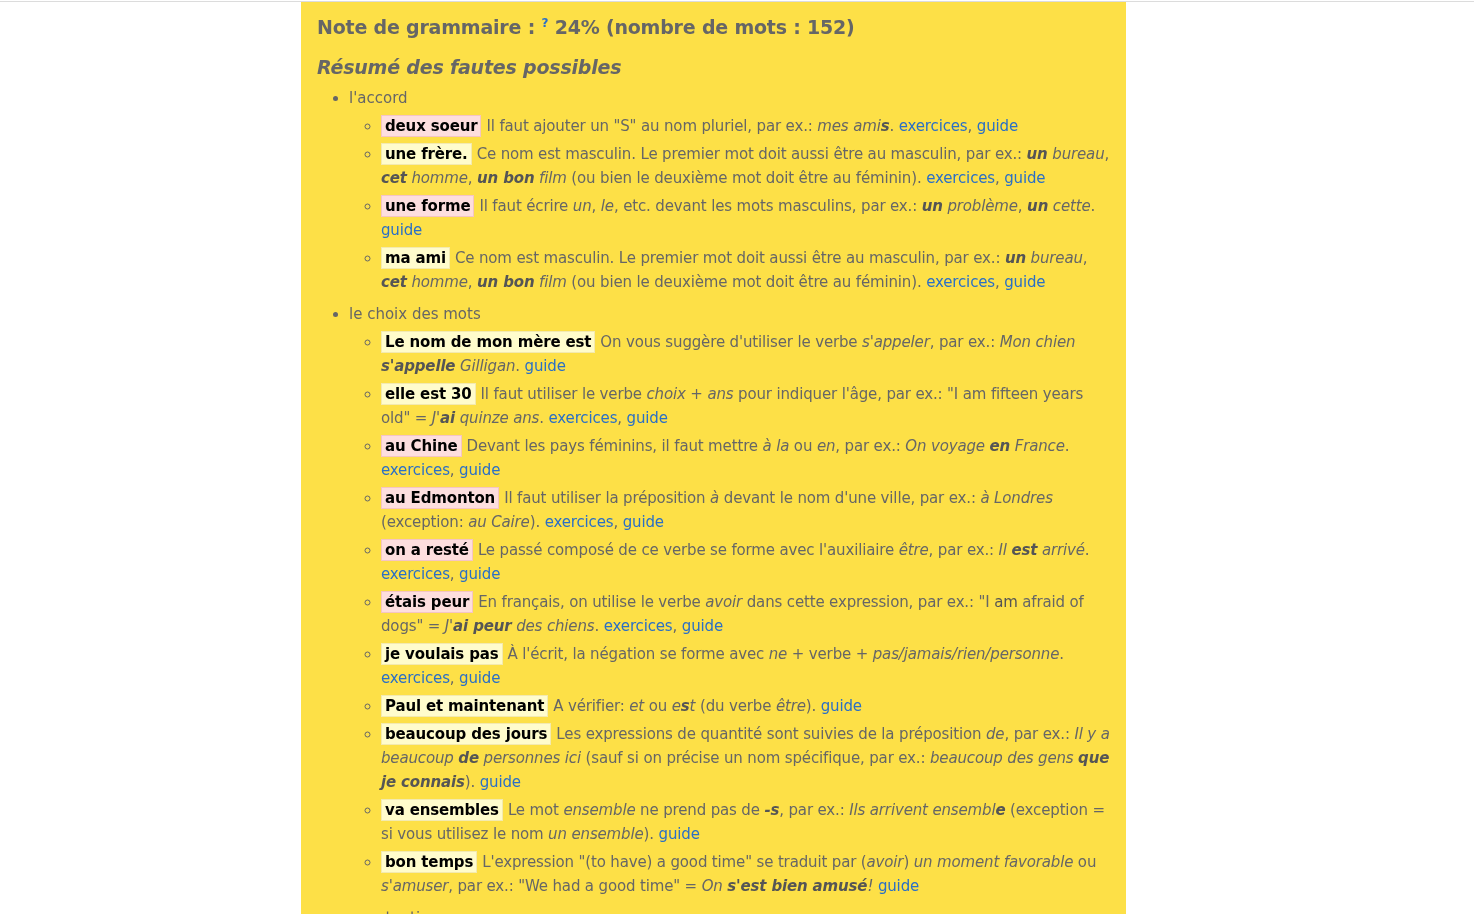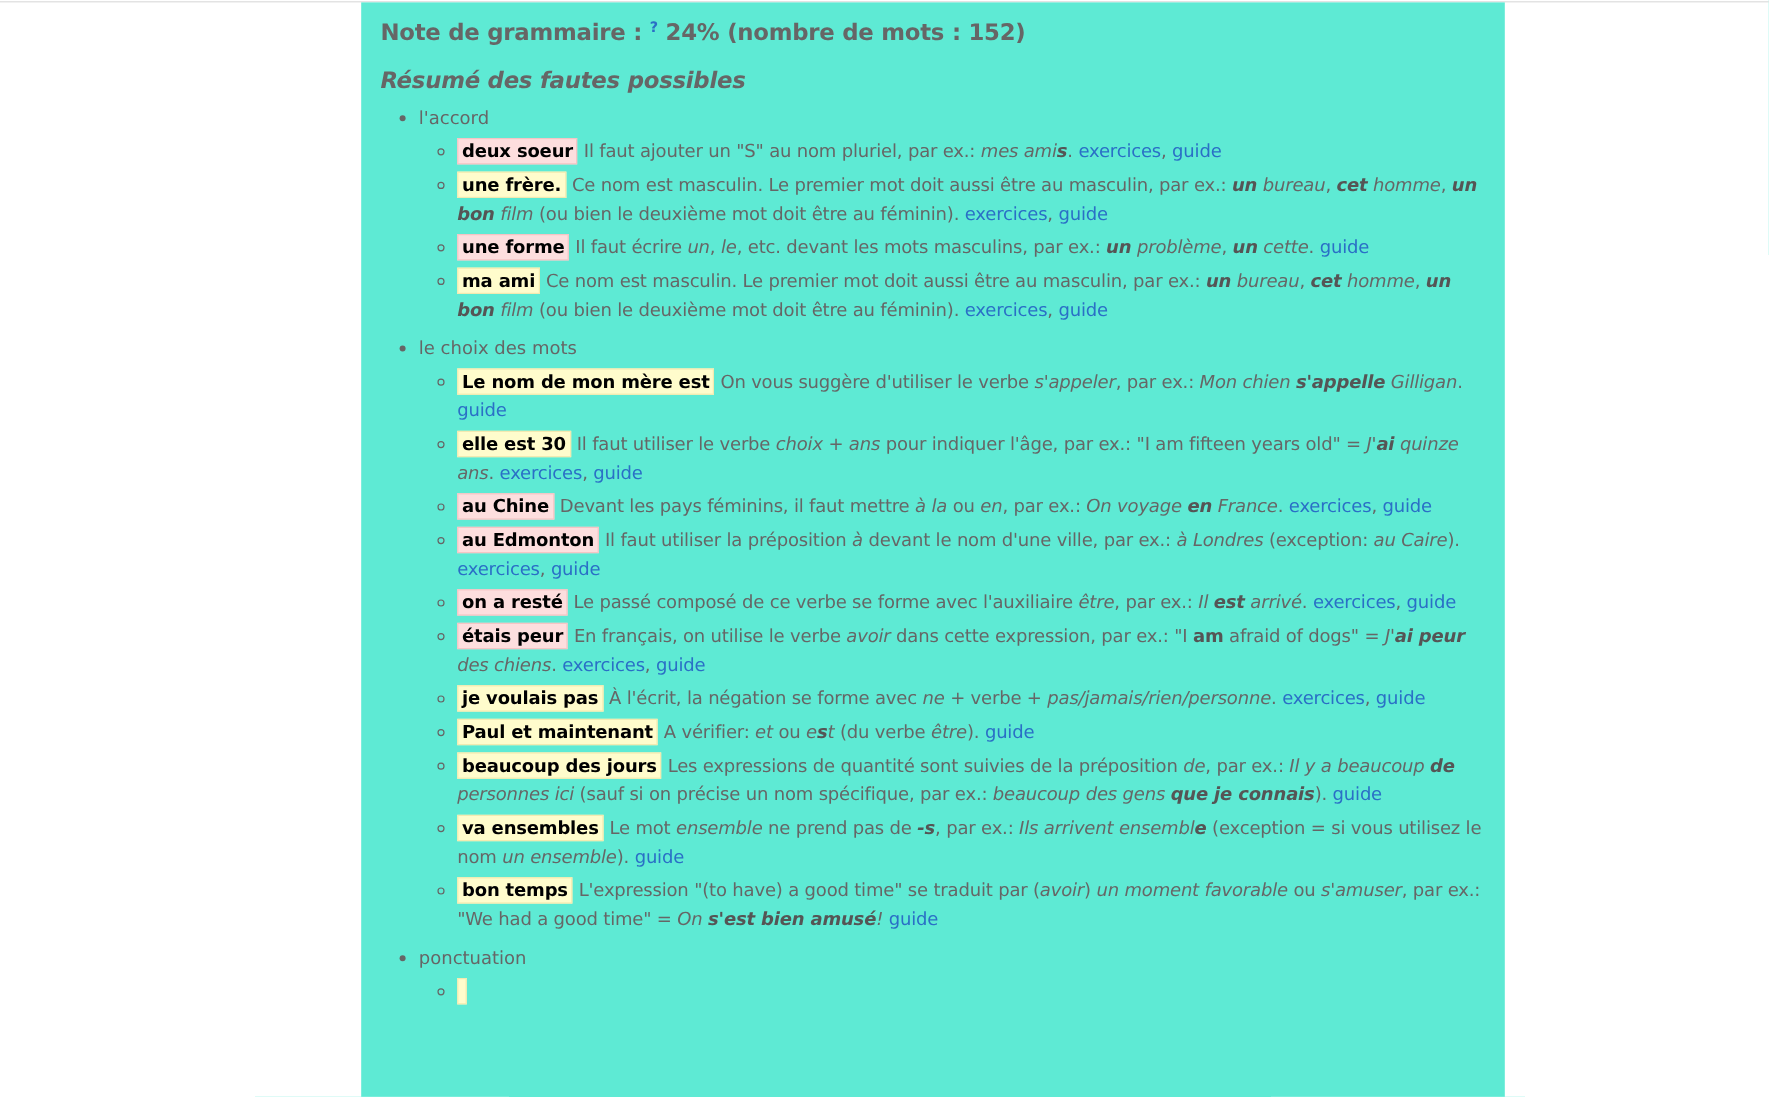--- a/index.html
+++ b/index.html
@@ -5,40 +5,40 @@
   html, body { margin: 0; padding: 0; }
   body {
     width: 1474px; height: 914px; overflow: hidden;
     background: #ffffff;
     font-family: "DejaVu Sans", "Liberation Sans", sans-serif;
     color: #666666;
     position: relative;
   }
   .topline { position: absolute; left: 0; top: 1px; width: 1474px; height: 1px; background: #dcdcdc; }
   .panel {
-    position: absolute; left: 301px; top: 2px; width: 953px; height: 912px;
-    background: #5eead4; box-sizing: border-box; padding: 12px 16px 0 16px;
+    position: absolute; left: 301px; top: 2px; width: 825px; height: 912px;
+    background: #fde047; box-sizing: border-box; padding: 12px 16px 0 16px;
     overflow: hidden;
   }
   .score { font-size: 19px; font-weight: 600; color: #666; margin: 0; line-height: 26px; letter-spacing: -0.2px; }
   .score sup { font-size: 12px; color: #2a6fc6; vertical-align: top; position: relative; top: -4px; }
   .summary-title { font-size: 19px; font-weight: 600; color: #666; margin: 14px 0 6px 0; line-height: 26px; letter-spacing: -0.2px; font-style: italic; }
   ul.cats { margin: 0; padding-left: 32px; list-style: disc; }
   ul.cats > li { font-size: 15px; line-height: 24px; margin-bottom: 8px; color: #666; }
   ul.items { margin: 4px 0 0 0; padding-left: 32px; list-style: circle; }
   ul.items > li { font-size: 15px; line-height: 24px; margin-bottom: 4px; letter-spacing: -0.15px; }
   .err {
     font-weight: bold; color: #000; padding: 1px 3px; margin-right: 5px;
     border: 1px solid transparent;
   }
   .err.red { background: #fddede; border-color: #f5c4c4; }
   .err.yellow { background: #fffccc; border-color: #f3eab0; text-align: center; }
   a.lnk { color: #2a6fc6; text-decoration: none; }
   i { font-style: italic; }
-  b { font-weight: bold; color: #555; }
+  b { font-weight: normal; color: #555; }
   .bi { font-weight: bold; font-style: italic; color: #555; }
 </style>
 </head>
 <body>
 
 <div class="topline"></div>
 
 <div class="panel">
   <h2 class="score">
     <span>Note de grammaire : </span><sup><a class="lnk">?</a></sup>

